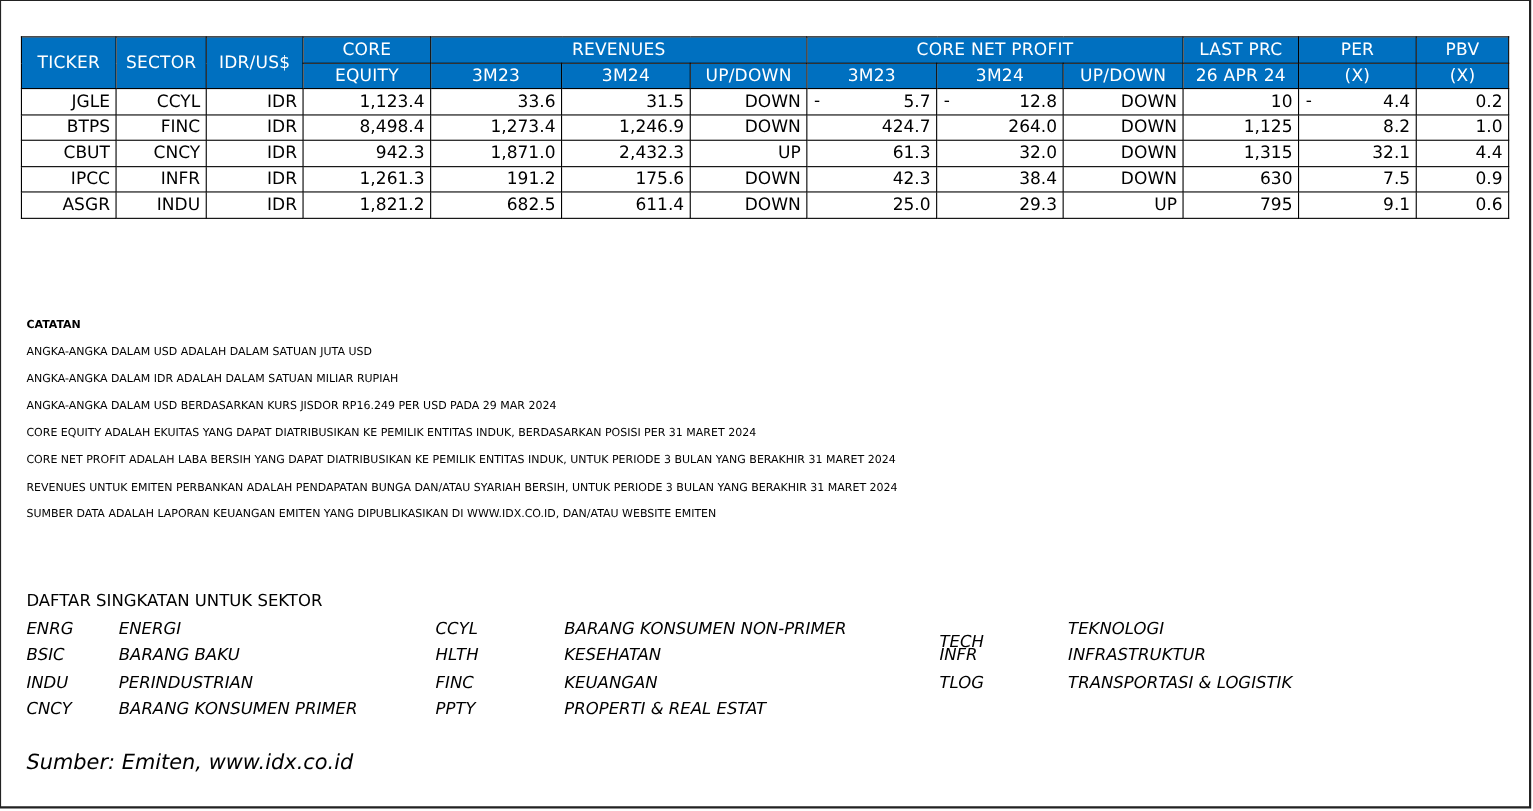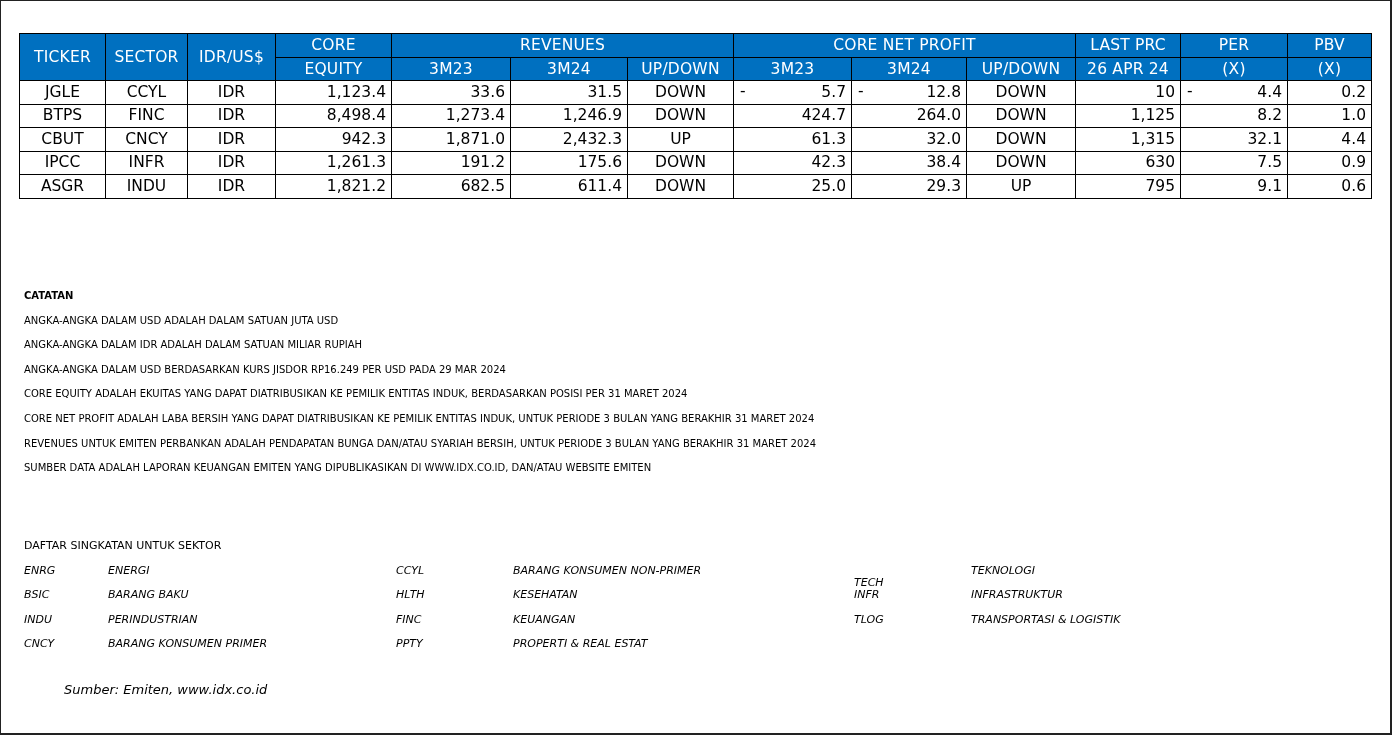--- a/index.html
+++ b/index.html
@@ -10,30 +10,30 @@
              border-right: 2px solid #222; border-bottom: 2px solid #222; box-sizing: border-box; }
     table.fin { position: absolute; left: 19px; top: 33px; border-collapse: collapse;
                 table-layout: fixed; width: 1352px; font-size: 15.5px; }
     table.fin th, table.fin td { border: 1.5px solid #000; padding: 0 5px; height: 22.5px;
                 line-height: 21px; white-space: nowrap; overflow: hidden; }
     table.fin thead th { background: #0070C0; color: #ffffff; font-weight: normal;
                 text-align: center; letter-spacing: 0.2px; }
     table.fin thead tr.h1 th { height: 23px; }
     table.fin thead tr.h2 th { height: 22px; }
     table.fin tbody td { text-align: right; }
-    table.fin tbody td.c { text-align: center; }
+    table.fin tbody td.c { text-align: right; }
     table.fin tbody td.neg { position: relative; }
     table.fin tbody td.neg .dash { position: absolute; left: 6px; top: 0; }
     .notes { position: absolute; left: 24px; top: 284px; font-size: 10px; line-height: 24.6px; }
     .notes .title { font-weight: bold; }
     .notes .line { white-space: nowrap; }
-    .abbr { position: absolute; left: 24px; top: 534px; font-size: 11px; line-height: 24.6px; }
+    .abbr { position: absolute; left: 24px; top: 534px; font-size: 15px; line-height: 24.6px; }
     .abbr .grid { position: relative; height: 98px; font-style: italic; }
     .abbr .cell { position: absolute; white-space: nowrap; }
-    .source { position: absolute; left: 24px; top: 682px; font-size: 13px; font-style: italic; margin-left: 40px; }
+    .source { position: absolute; left: 24px; top: 682px; font-size: 19px; font-style: italic; }
   </style>
 </head>
 <body>
 
 <div class="frame"></div>
 
 <table class="fin">
   <colgroup>
     <col style="width:86px">
       <col style="width:82px">

